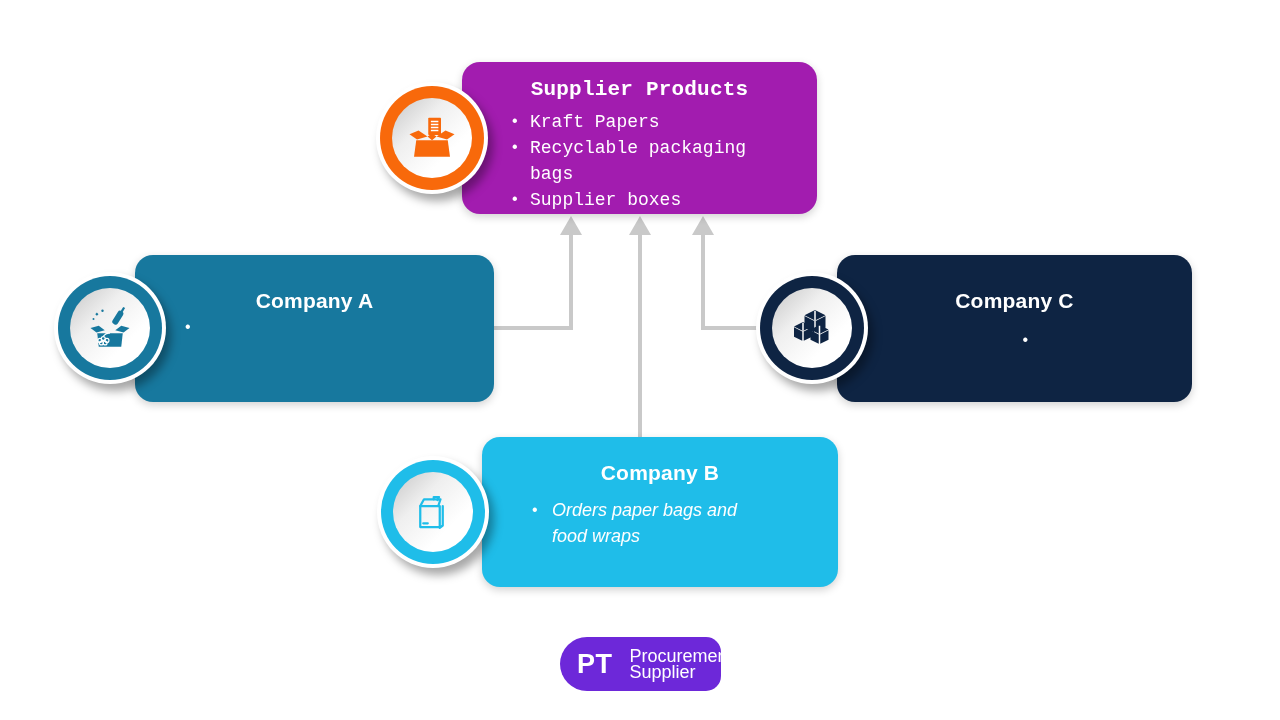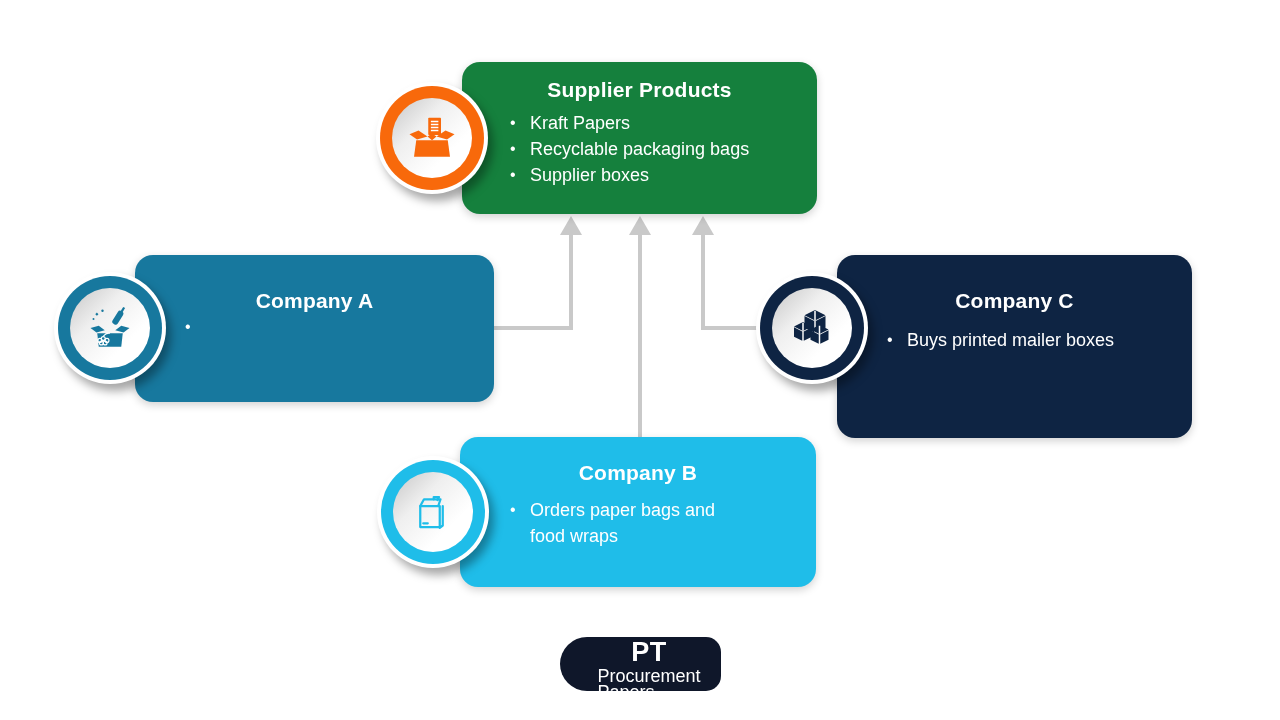--- a/index.html
+++ b/index.html
@@ -14,26 +14,26 @@
     display:flex;flex-direction:column;box-sizing:border-box;
   }
   .card-title{font-weight:bold;font-size:21px;text-align:center;letter-spacing:.2px;}
   .bullets{list-style:none;margin:0;padding:0;}
   .bullets li{display:flex;font-size:18px;line-height:26px;}
   .bullets .dot{width:20px;flex:0 0 20px;text-align:left;font-size:16px;}
   #card-supplier{left:462px;top:62px;width:355px;height:152px;padding:16px 18px 0 48px;}
   #card-supplier .card-title{margin:0 0 8px -30px;}
   #card-company-a{left:135px;top:255px;width:359px;height:147px;padding:34px 14px 0 50px;}
   #card-company-a .card-title{margin:0 0 1px -36px;}
-  #card-company-c{left:837px;top:255px;width:355px;height:183px;padding:34px 14px 0 50px;}
+  #card-company-c{left:837px;top:255px;width:355px;height:147px;padding:34px 14px 0 50px;align-items:center;}
   #card-company-c .card-title{margin:0 0 14px -36px;}
-  #card-company-b{left:460px;top:437px;width:356px;height:150px;padding:24px 14px 0 50px;}
+  #card-company-b{left:482px;top:437px;width:356px;height:150px;padding:24px 14px 0 50px;}
   #card-company-b .card-title{margin:0 0 12px -36px;}
   #card-company-b .bullets li{max-width:260px;}
-  #card-company-b .bullet-text{max-width:215px;}
+  #card-company-b .bullet-text{max-width:215px;font-style:italic;}
   
   .badge{position:absolute;width:112px;height:112px;z-index:3;}
   .badge .outer{
     position:absolute;inset:0;border-radius:50%;background:#fff;
     box-shadow:5px 7px 10px rgba(0,0,0,.35);
   }
   .badge .ring{position:absolute;inset:4px;border-radius:50%;}
   .badge .inner{
     position:absolute;inset:16px;border-radius:50%;
     background:linear-gradient(135deg,#c6c6c6 0%,#efefef 35%,#ffffff 70%);
@@ -79,21 +79,21 @@
   <div class="conn line" id="conn-a-v" style="background-color: rgb(201, 201, 201);"></div>
   <div class="arrowhead" id="arrow-a" style="border-bottom-color: rgb(201, 201, 201);"></div>
 
   <div class="conn line" id="conn-b-v" style="background-color: rgb(201, 201, 201);"></div>
   <div class="arrowhead" id="arrow-b" style="border-bottom-color: rgb(201, 201, 201);"></div>
 
   <div class="conn line" id="conn-c-h" style="background-color: rgb(201, 201, 201);"></div>
   <div class="conn line" id="conn-c-v" style="background-color: rgb(201, 201, 201);"></div>
   <div class="arrowhead" id="arrow-c" style="border-bottom-color: rgb(201, 201, 201);"></div>
 
-  <div class="card" id="card-supplier" style="background-color: #15803d;">
+  <div class="card" id="card-supplier" style="background-color: #a21caf; font-family: Liberation Mono, monospace;">
     <div class="card-title">Supplier Products</div>
     <ul class="bullets">
       <li>
           <span class="dot">•</span>
           <span class="bullet-text">Kraft Papers</span>
         </li>
       <li>
           <span class="dot">•</span>
           <span class="bullet-text">Recyclable packaging bags</span>
         </li>
@@ -111,21 +111,20 @@
           <span class="dot">•</span>
         </li>
     </ul>
   </div>
 
   <div class="card" id="card-company-c" style="background-color: rgb(14, 36, 67);">
     <div class="card-title">Company C</div>
     <ul class="bullets">
       <li>
           <span class="dot">•</span>
-          <span class="bullet-text">Buys printed mailer boxes</span>
         </li>
     </ul>
   </div>
 
   <div class="card" id="card-company-b" style="background-color: rgb(31, 189, 233);">
     <div class="card-title">Company B</div>
     <ul class="bullets">
       <li>
           <span class="dot">•</span>
           <span class="bullet-text">Orders paper bags and food wraps</span>
@@ -218,22 +217,22 @@
           <path d="M15,24 h26 v28 h-26 z"></path>
           <path d="M15,24 l5,-9 h22 l-3,9"></path>
           <path d="M33,15 v-3 h7 l-2,4"></path>
           <path d="M45,24 v26 l-4,3"></path>
           <path d="M19,47 h6"></path>
         </g>
       </svg>
     </div>
   </div>
 
-  <div id="logo" style="background-color: #0f172a; flex-direction: column;">
+  <div id="logo" style="background-color: #6d28d9;">
     <span class="monogram">PT</span>
     <span class="divider"></span>
     <span class="wordmark">
       <span>Procurement</span><br>
-      <span>Papers</span>
+      <span>Supplier</span>
     </span>
   </div>
 
 </div>
 
 </body></html>

